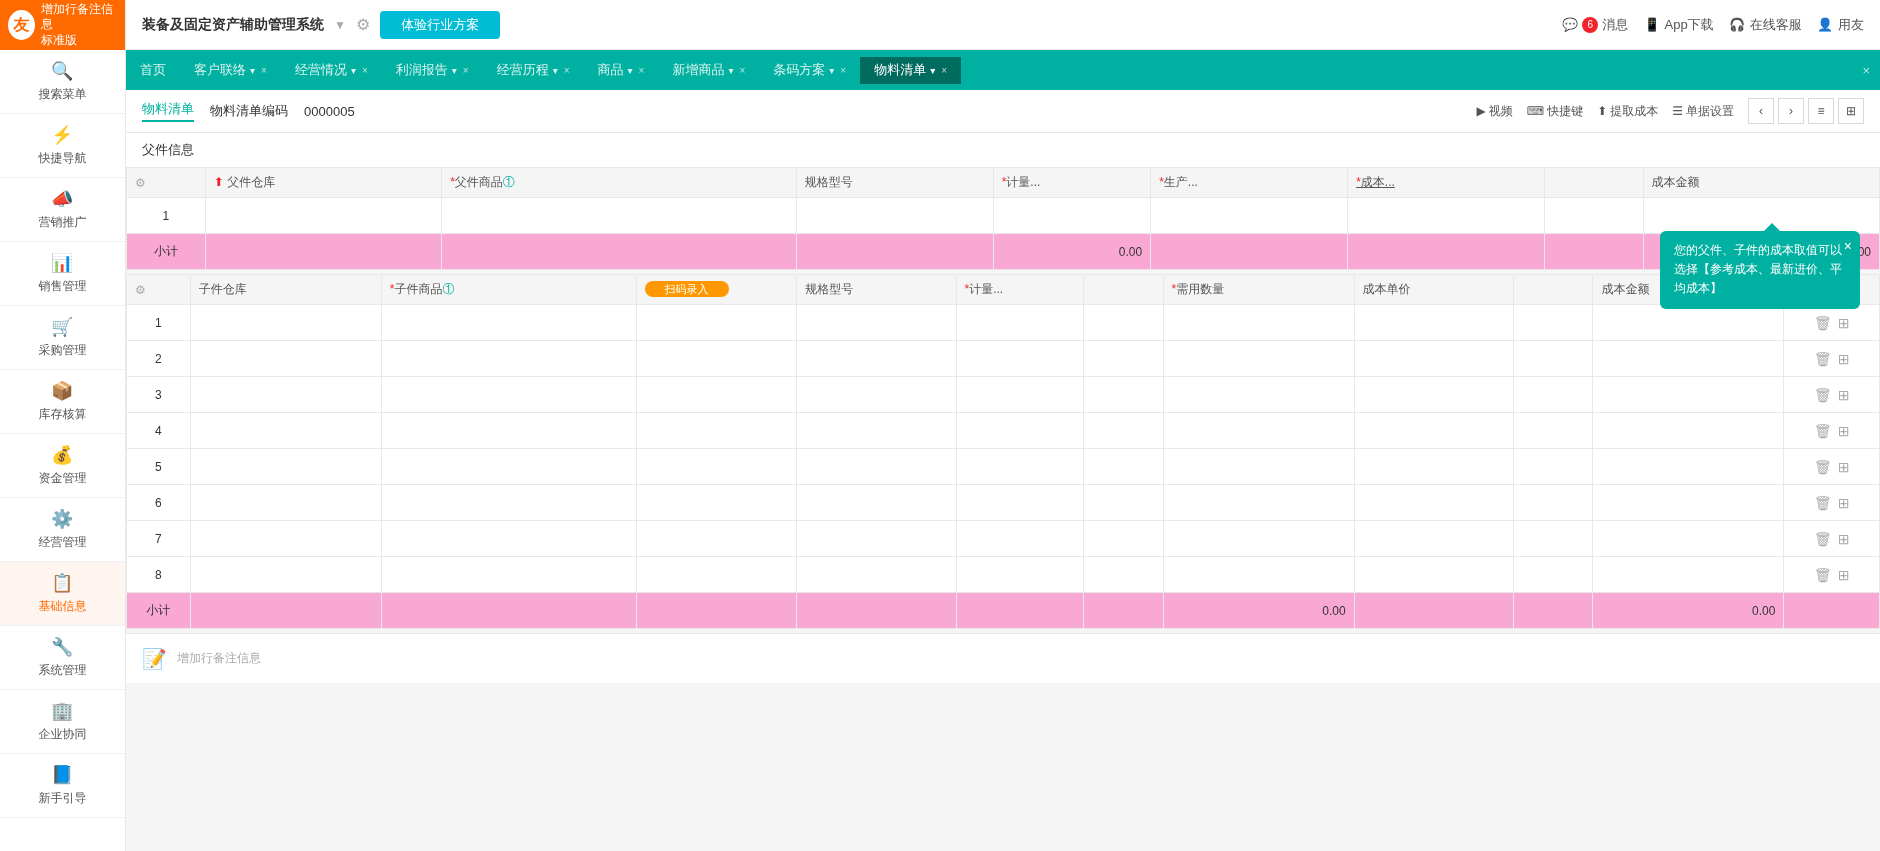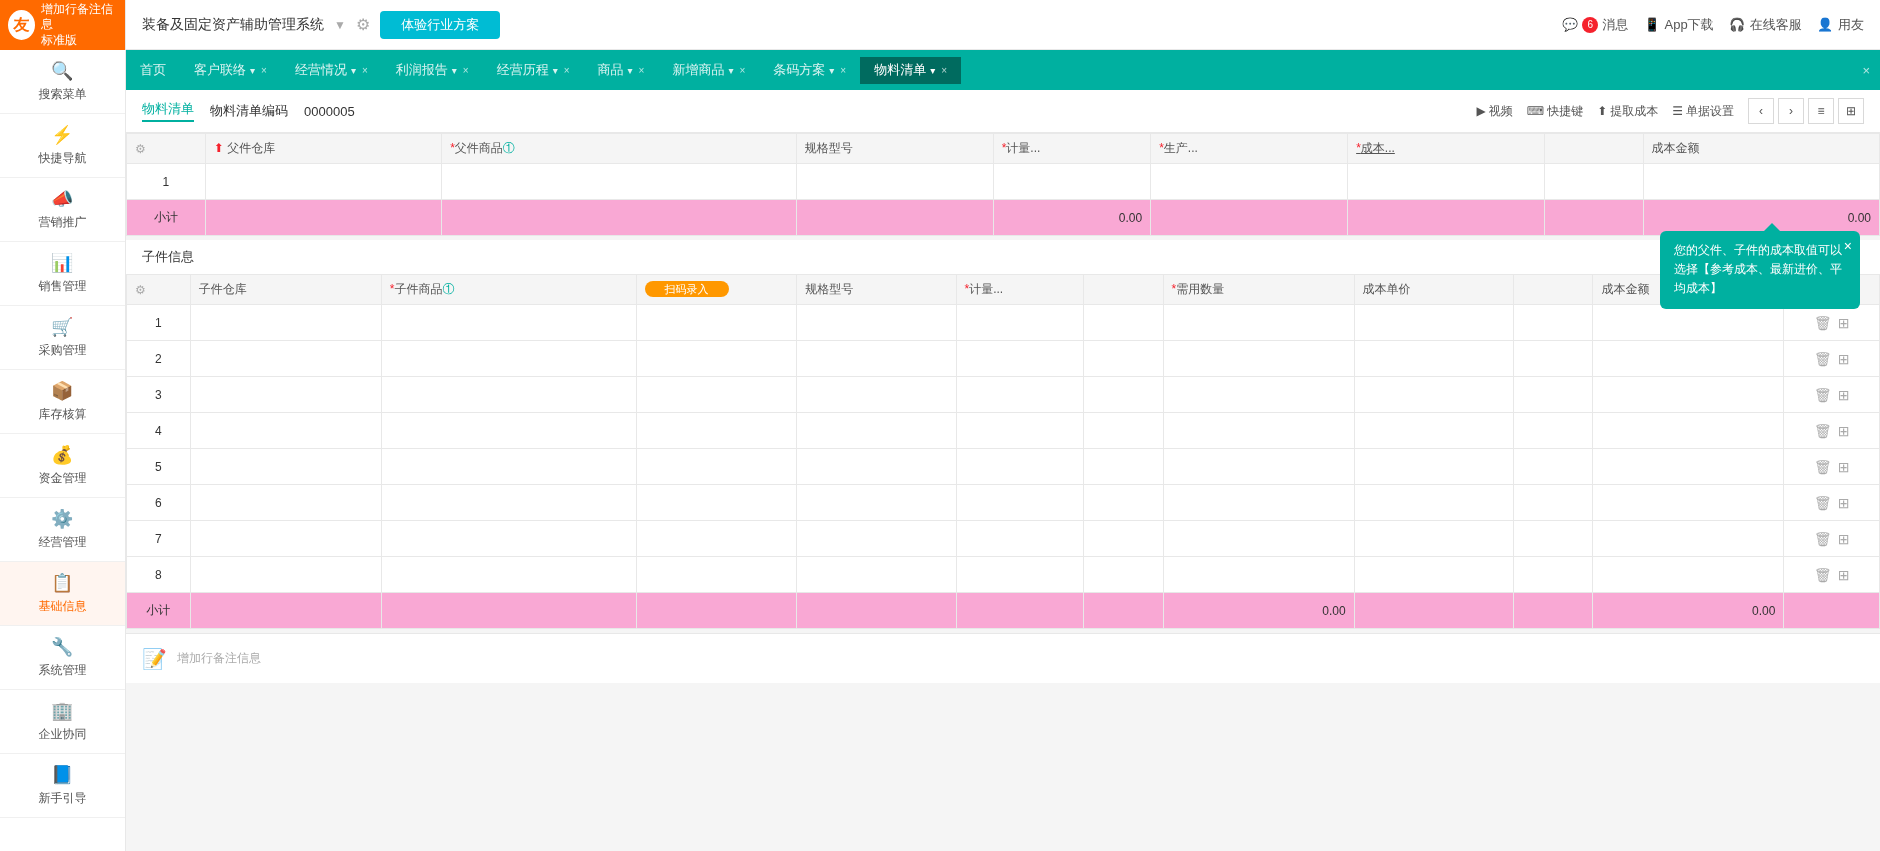--- a/index.html
+++ b/index.html
@@ -76,20 +76,21 @@
       flex-shrink: 0;
     }
     .topbar-left {
       display: flex;
       align-items: center;
       gap: 10px;
     }
     .topbar-system-name {
       font-size: 14px;
       color: #333;
+      font-weight: bold;
     }
     .topbar-arrow {
       color: #aaa;
       font-size: 12px;
     }
     .topbar-gear {
       color: #aaa;
       font-size: 16px;
       cursor: pointer;
     }
@@ -512,20 +513,21 @@
   </div>
 
   <div class="content">
 
     <div class="tooltip-box">
       <span class="tooltip-close">×</span>
       <span>您的父件、子件的成本取值可以选择【参考成本、最新进价、平均成本】</span>
     </div>
 
     <div class="section">
+      <div class="section-title">父件信息</div>
       <table class="data-table">
         <thead>
           <tr>
             <th class="col-num text-center"><span class="gear-icon">⚙</span></th>
             <th class="col-warehouse"><span class="required">⬆</span> 父件仓库</th>
             <th class="col-product"><span class="required">*</span>父件商品<span style="color:#00b0a0">①</span></th>
             <th class="col-spec">规格型号</th>
             <th class="col-unit"><span class="required">*</span>计量...</th>
             <th class="col-prod"><span class="required">*</span>生产...</th>
             <th class="col-cost"><span class="required">*</span>成本...</th>
@@ -554,21 +556,20 @@
             <td></td>
             <td></td>
             <td></td>
             <td class="text-right">0.00</td>
           </tr>
         </tbody>
       </table>
     </div>
 
     <div class="section">
-      <div class="section-title">子件信息</div>
       <table class="data-table">
         <thead>
           <tr>
             <th class="col-num text-center"><span class="gear-icon">⚙</span></th>
             <th class="col-warehouse">子件仓库</th>
             <th style="width:160px"><span class="required">*</span>子件商品<span style="color:#00b0a0">①</span></th>
             <th style="width:80px"><span class="scan-btn">扫码录入</span></th>
             <th class="col-spec">规格型号</th>
             <th class="col-unit"><span class="required">*</span>计量...</th>
             <th style="width:50px"></th>

